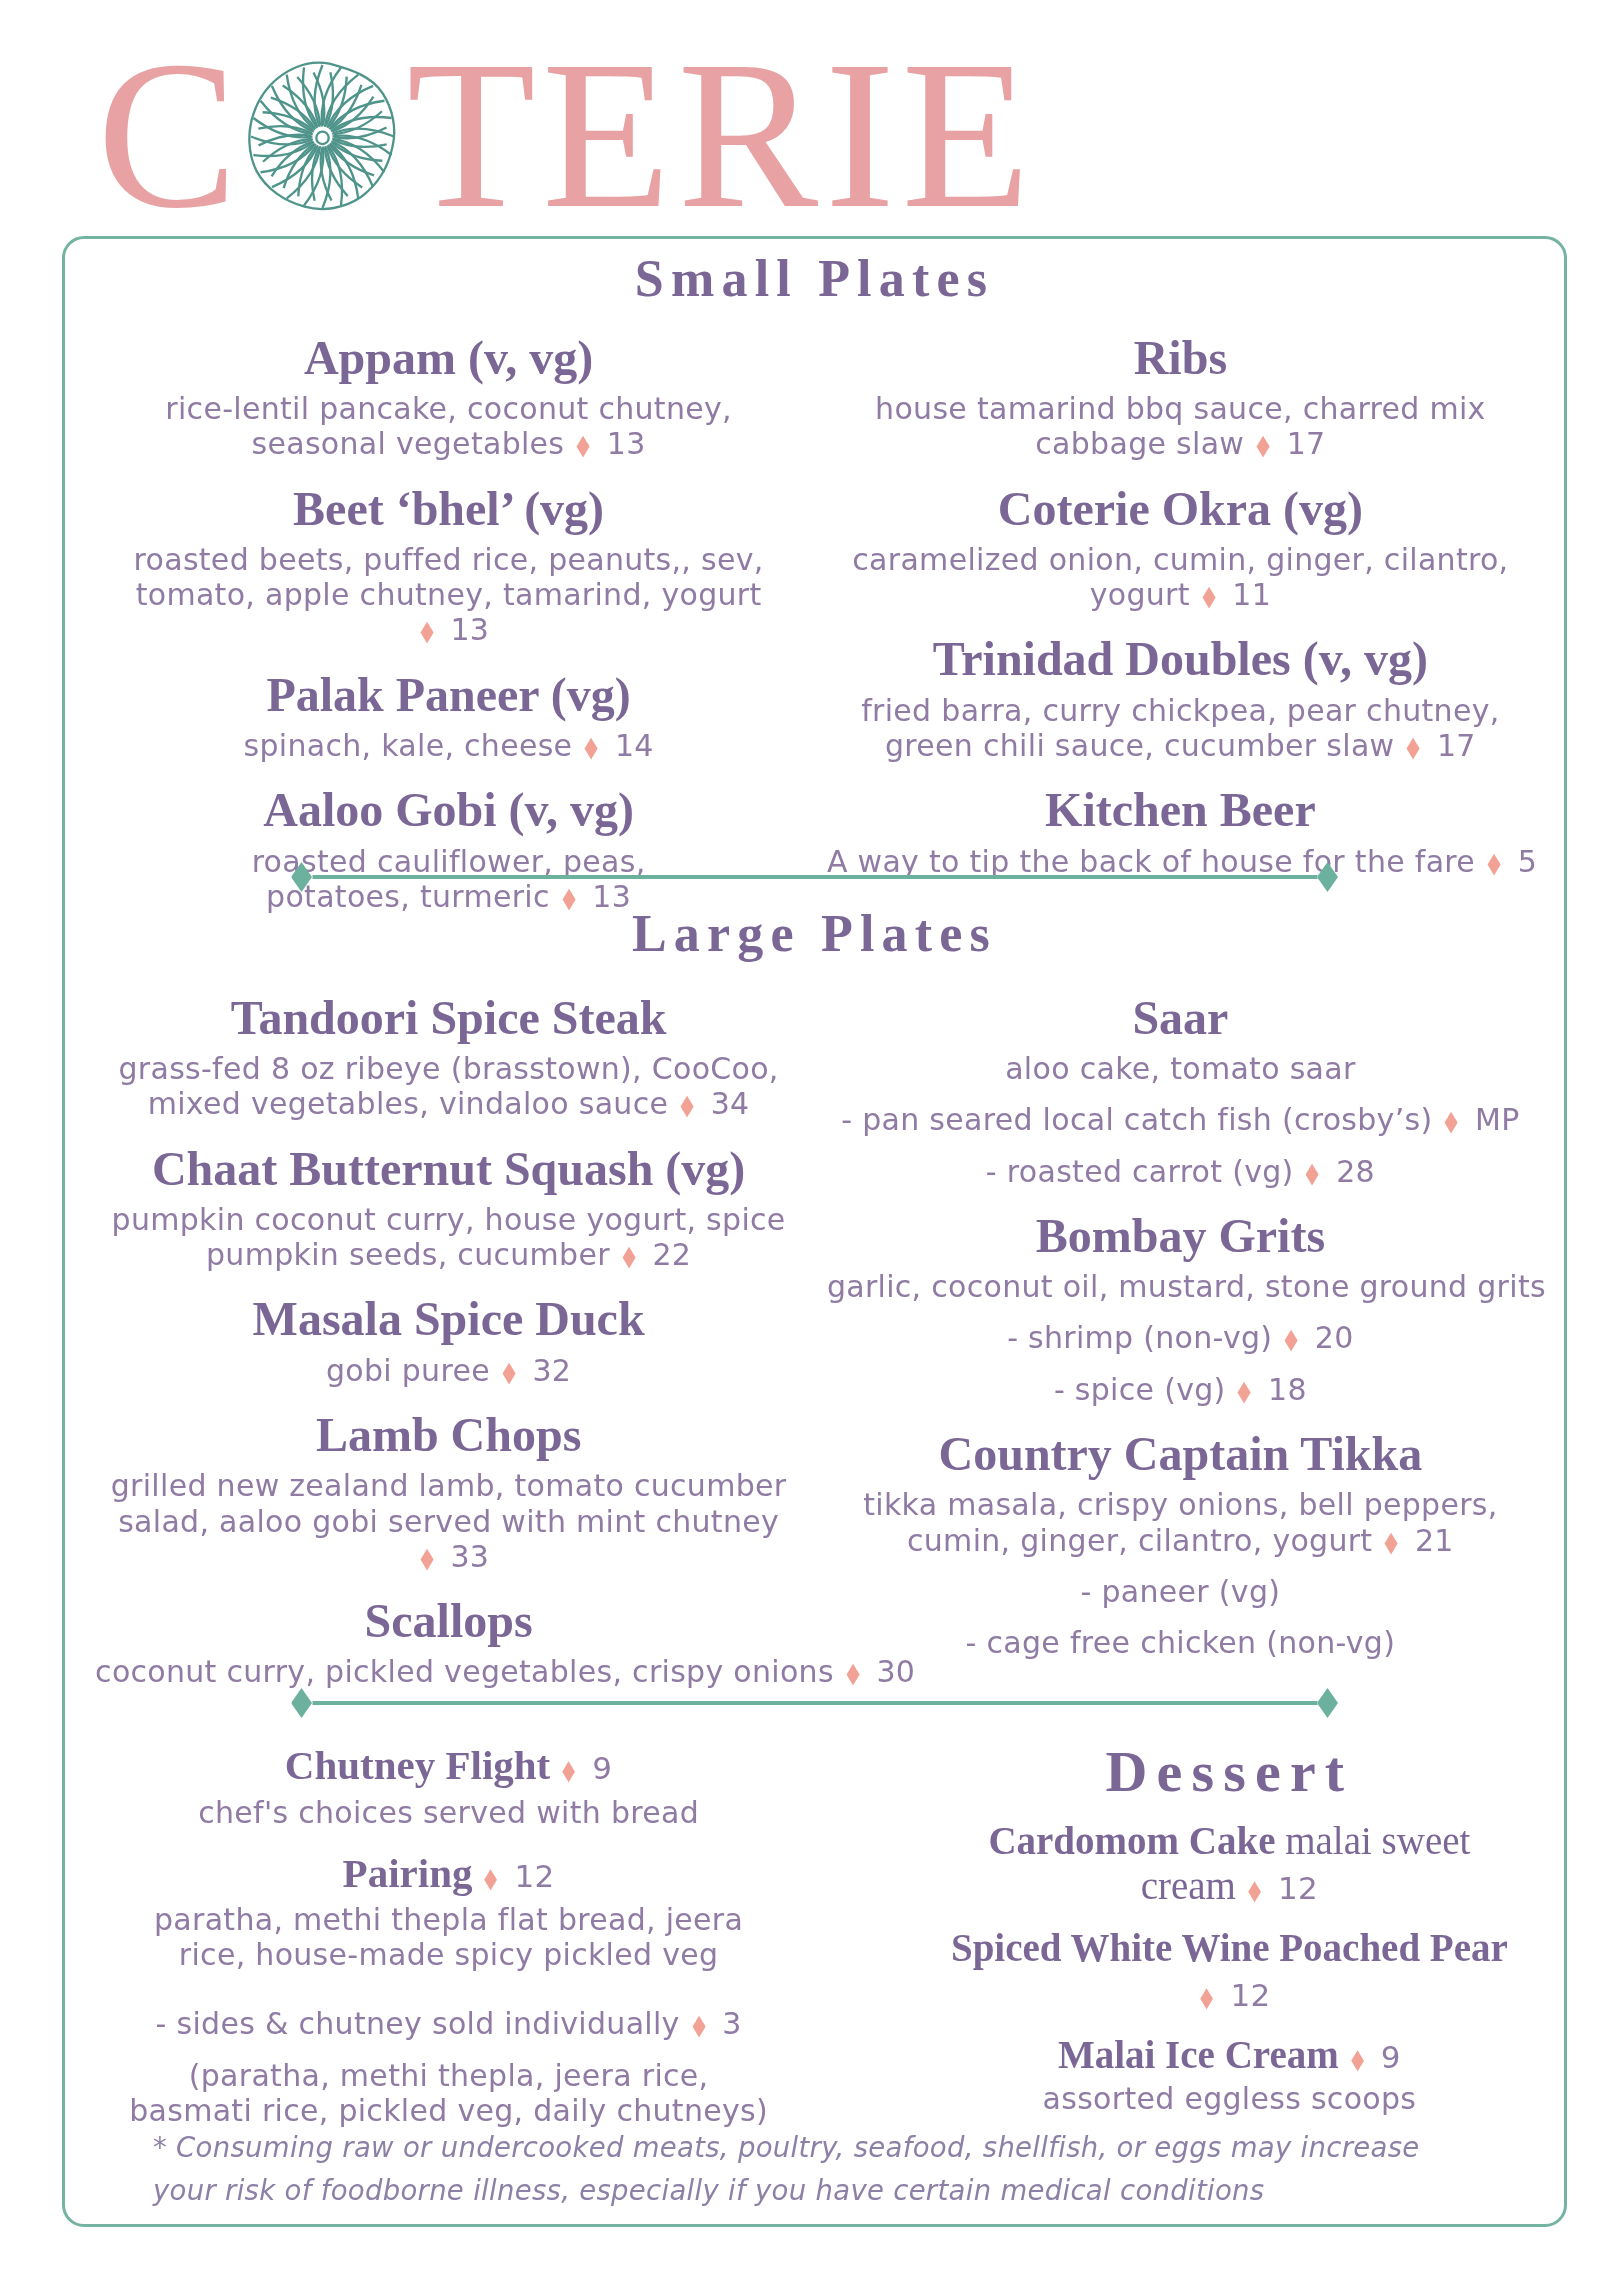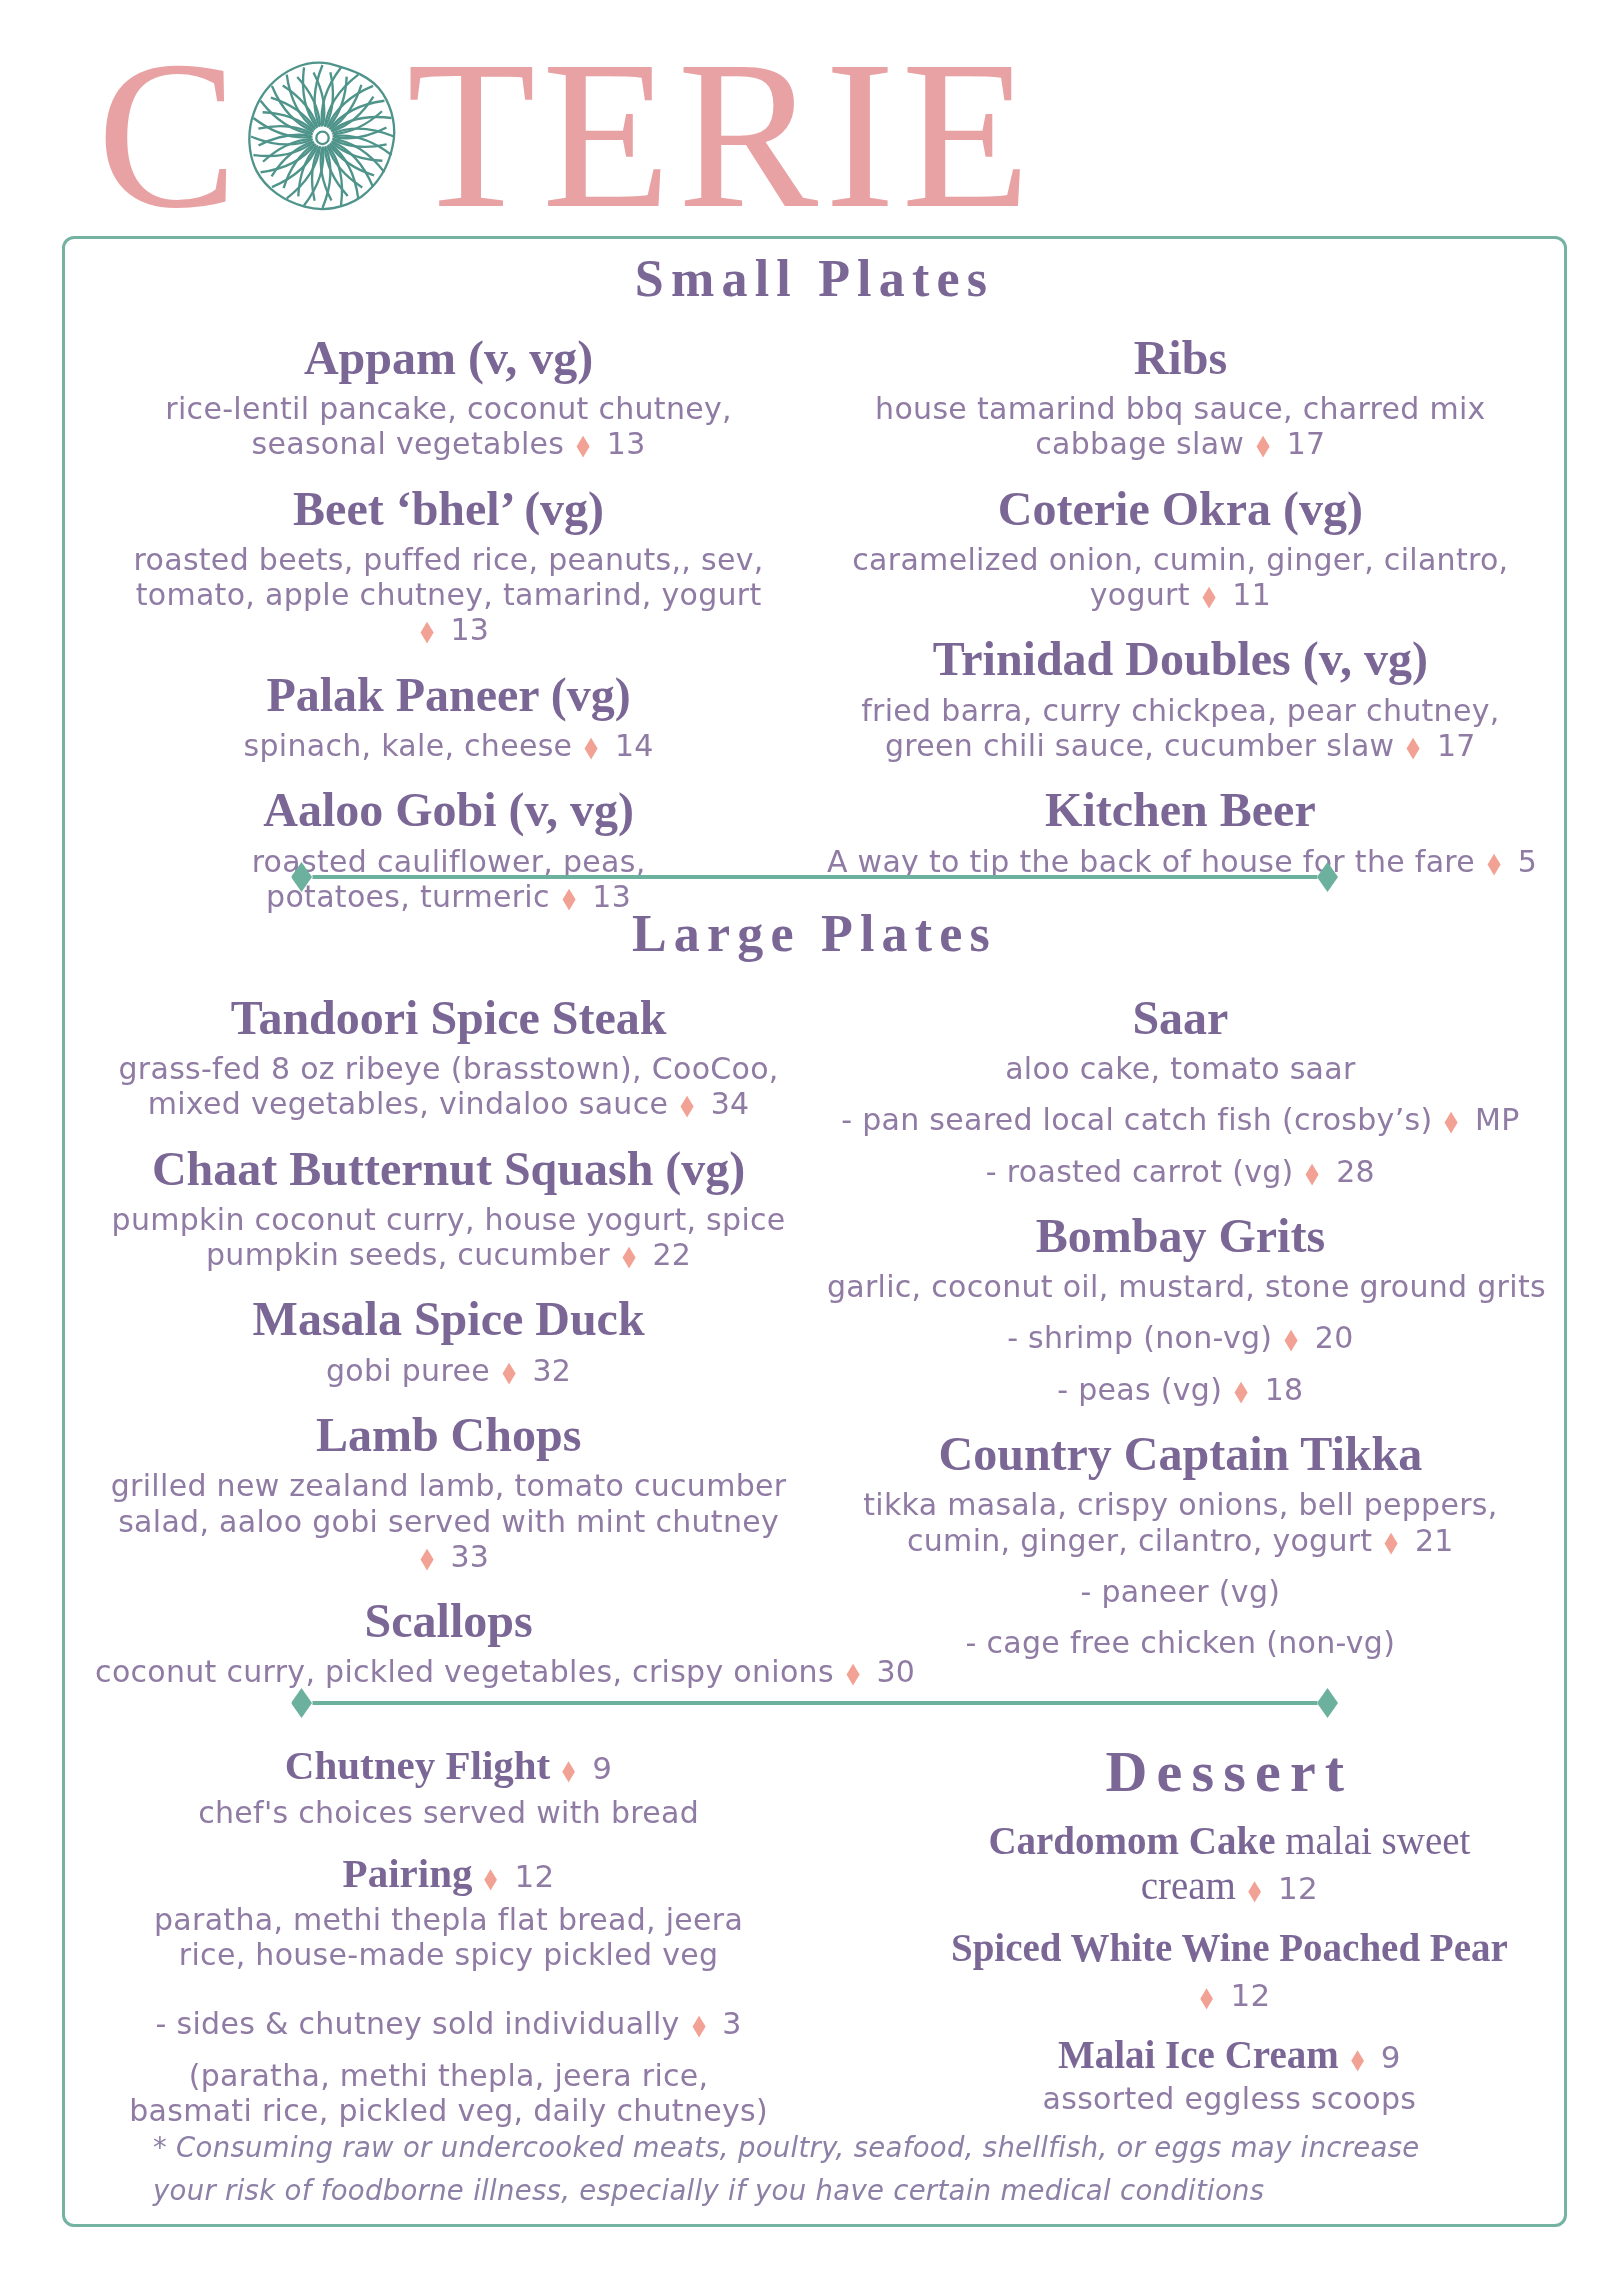--- a/index.html
+++ b/index.html
@@ -13,21 +13,21 @@
     position:absolute;left:97px;top:34px;height:203px;
     display:flex;align-items:center;
     font-family:"Liberation Serif",serif;font-weight:400;
     color:#e9a2a3;font-size:211px;line-height:1;letter-spacing:6.5px;
   }
   .logo .flower{width:165px;height:165px;margin:2.6px 1.3px 0 -3.9px;flex:0 0 auto}
 
   
   .menu-card{
     position:absolute;left:62px;top:236px;width:1499px;height:1985px;
-    border:3.9px solid #74b2a2;border-radius:12px;
+    border:3.9px solid #74b2a2;border-radius:22px;
   }
 
   
   .sect{
     position:absolute;left:0;right:0;margin:0;text-align:center;
     font-family:"Liberation Serif",serif;font-weight:700;
     color:#7b6795;font-size:52px;letter-spacing:7.2px;line-height:1;
   }
 
   
@@ -237,21 +237,21 @@
       <div class="item">
         <div class="t">Saar</div>
         <div class="d">aloo cake, tomato saar</div>
         <div class="d sub"><span>- pan seared local catch fish (crosby’s)</span><span class="pr"><span class="dia">◆</span> <span>MP</span></span></div>
         <div class="d sub"><span>- roasted carrot (vg)</span><span class="pr"><span class="dia">◆</span> <span>28</span></span></div>
       </div>
       <div class="item">
         <div class="t">Bombay Grits</div>
         <div class="d wide">garlic, coconut oil, mustard, stone ground grits</div>
         <div class="d sub"><span>- shrimp (non-vg)</span><span class="pr"><span class="dia">◆</span> <span>20</span></span></div>
-        <div class="d sub"><span>- peas (vg)</span><span class="pr"><span class="dia">◆</span> <span>18</span></span></div>
+        <div class="d sub"><span>- spice (vg)</span><span class="pr"><span class="dia">◆</span> <span>18</span></span></div>
       </div>
       <div class="item">
         <div class="t">Country Captain Tikka</div>
         <div class="d"><span>tikka masala, crispy onions, bell peppers, cumin, ginger, cilantro, yogurt</span><span class="pr"><span class="dia">◆</span> <span>21</span></span></div>
         <div class="d sub">- paneer (vg)</div>
         <div class="d sub">- cage free chicken (non-vg)</div>
       </div>
     </div>
   </div>
 

